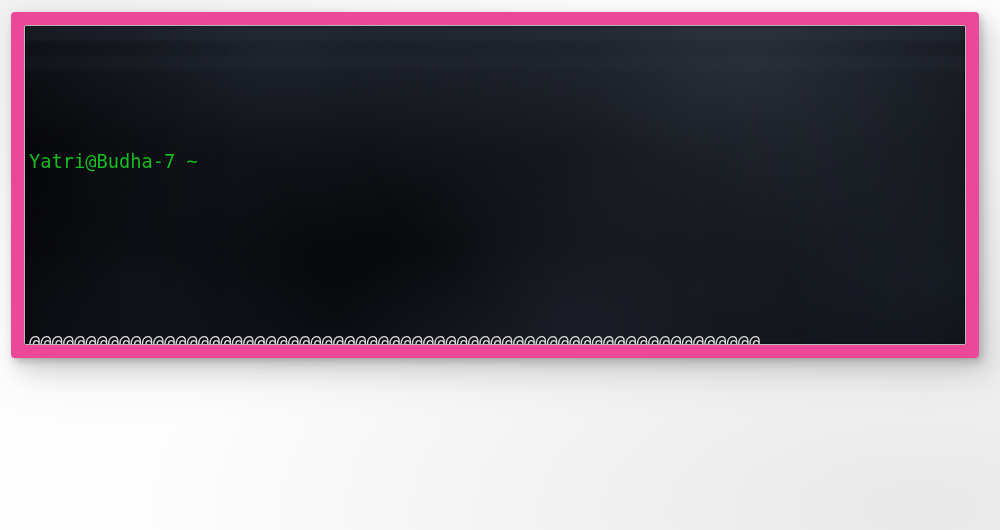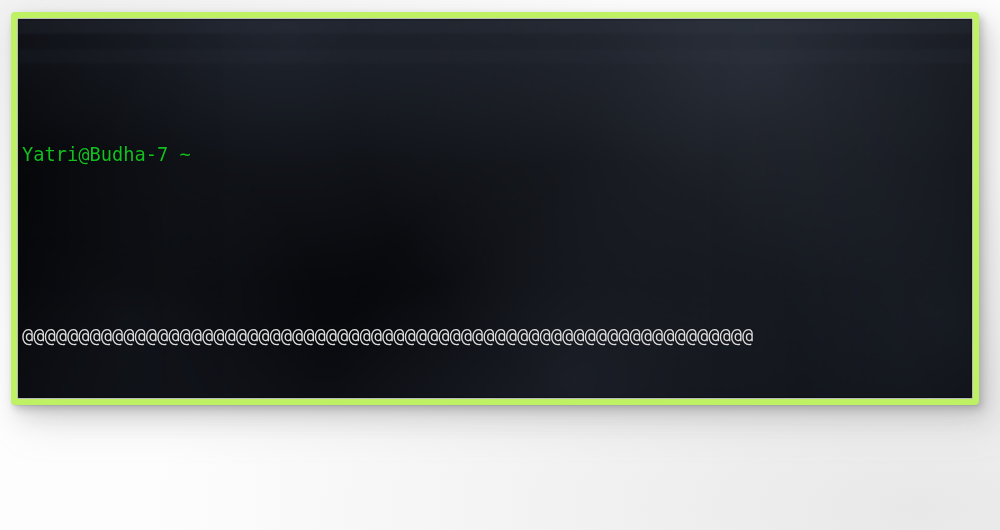--- a/index.html
+++ b/index.html
@@ -32,24 +32,24 @@
       radial-gradient(140% 120% at 92% 96%, rgba(215,215,215,0.55) 0%, rgba(255,255,255,0) 55%),
       radial-gradient(120% 120% at 4% 4%, rgba(222,222,222,0.40) 0%, rgba(255,255,255,0) 50%);
   }
 
   
   #terminal-window {
     position: absolute;
     left: 11px;
     top: 12px;
     width: 968px;
-    height: 393px;
+    height: 346px;
     border-radius: 4px;
-    background: #bef264;          
-    padding: 6px;
+    background: #ec4899;          
+    padding: 13px;
     box-sizing: border-box;
     box-shadow:
        0 1px 0 rgba(0,0,0,0.05),
        3px 4px 7px rgba(120,120,120,0.38),
        8px 11px 22px rgba(140,140,140,0.30),
       14px 18px 40px rgba(160,160,160,0.22);
     z-index: 2;
   }
 
   

